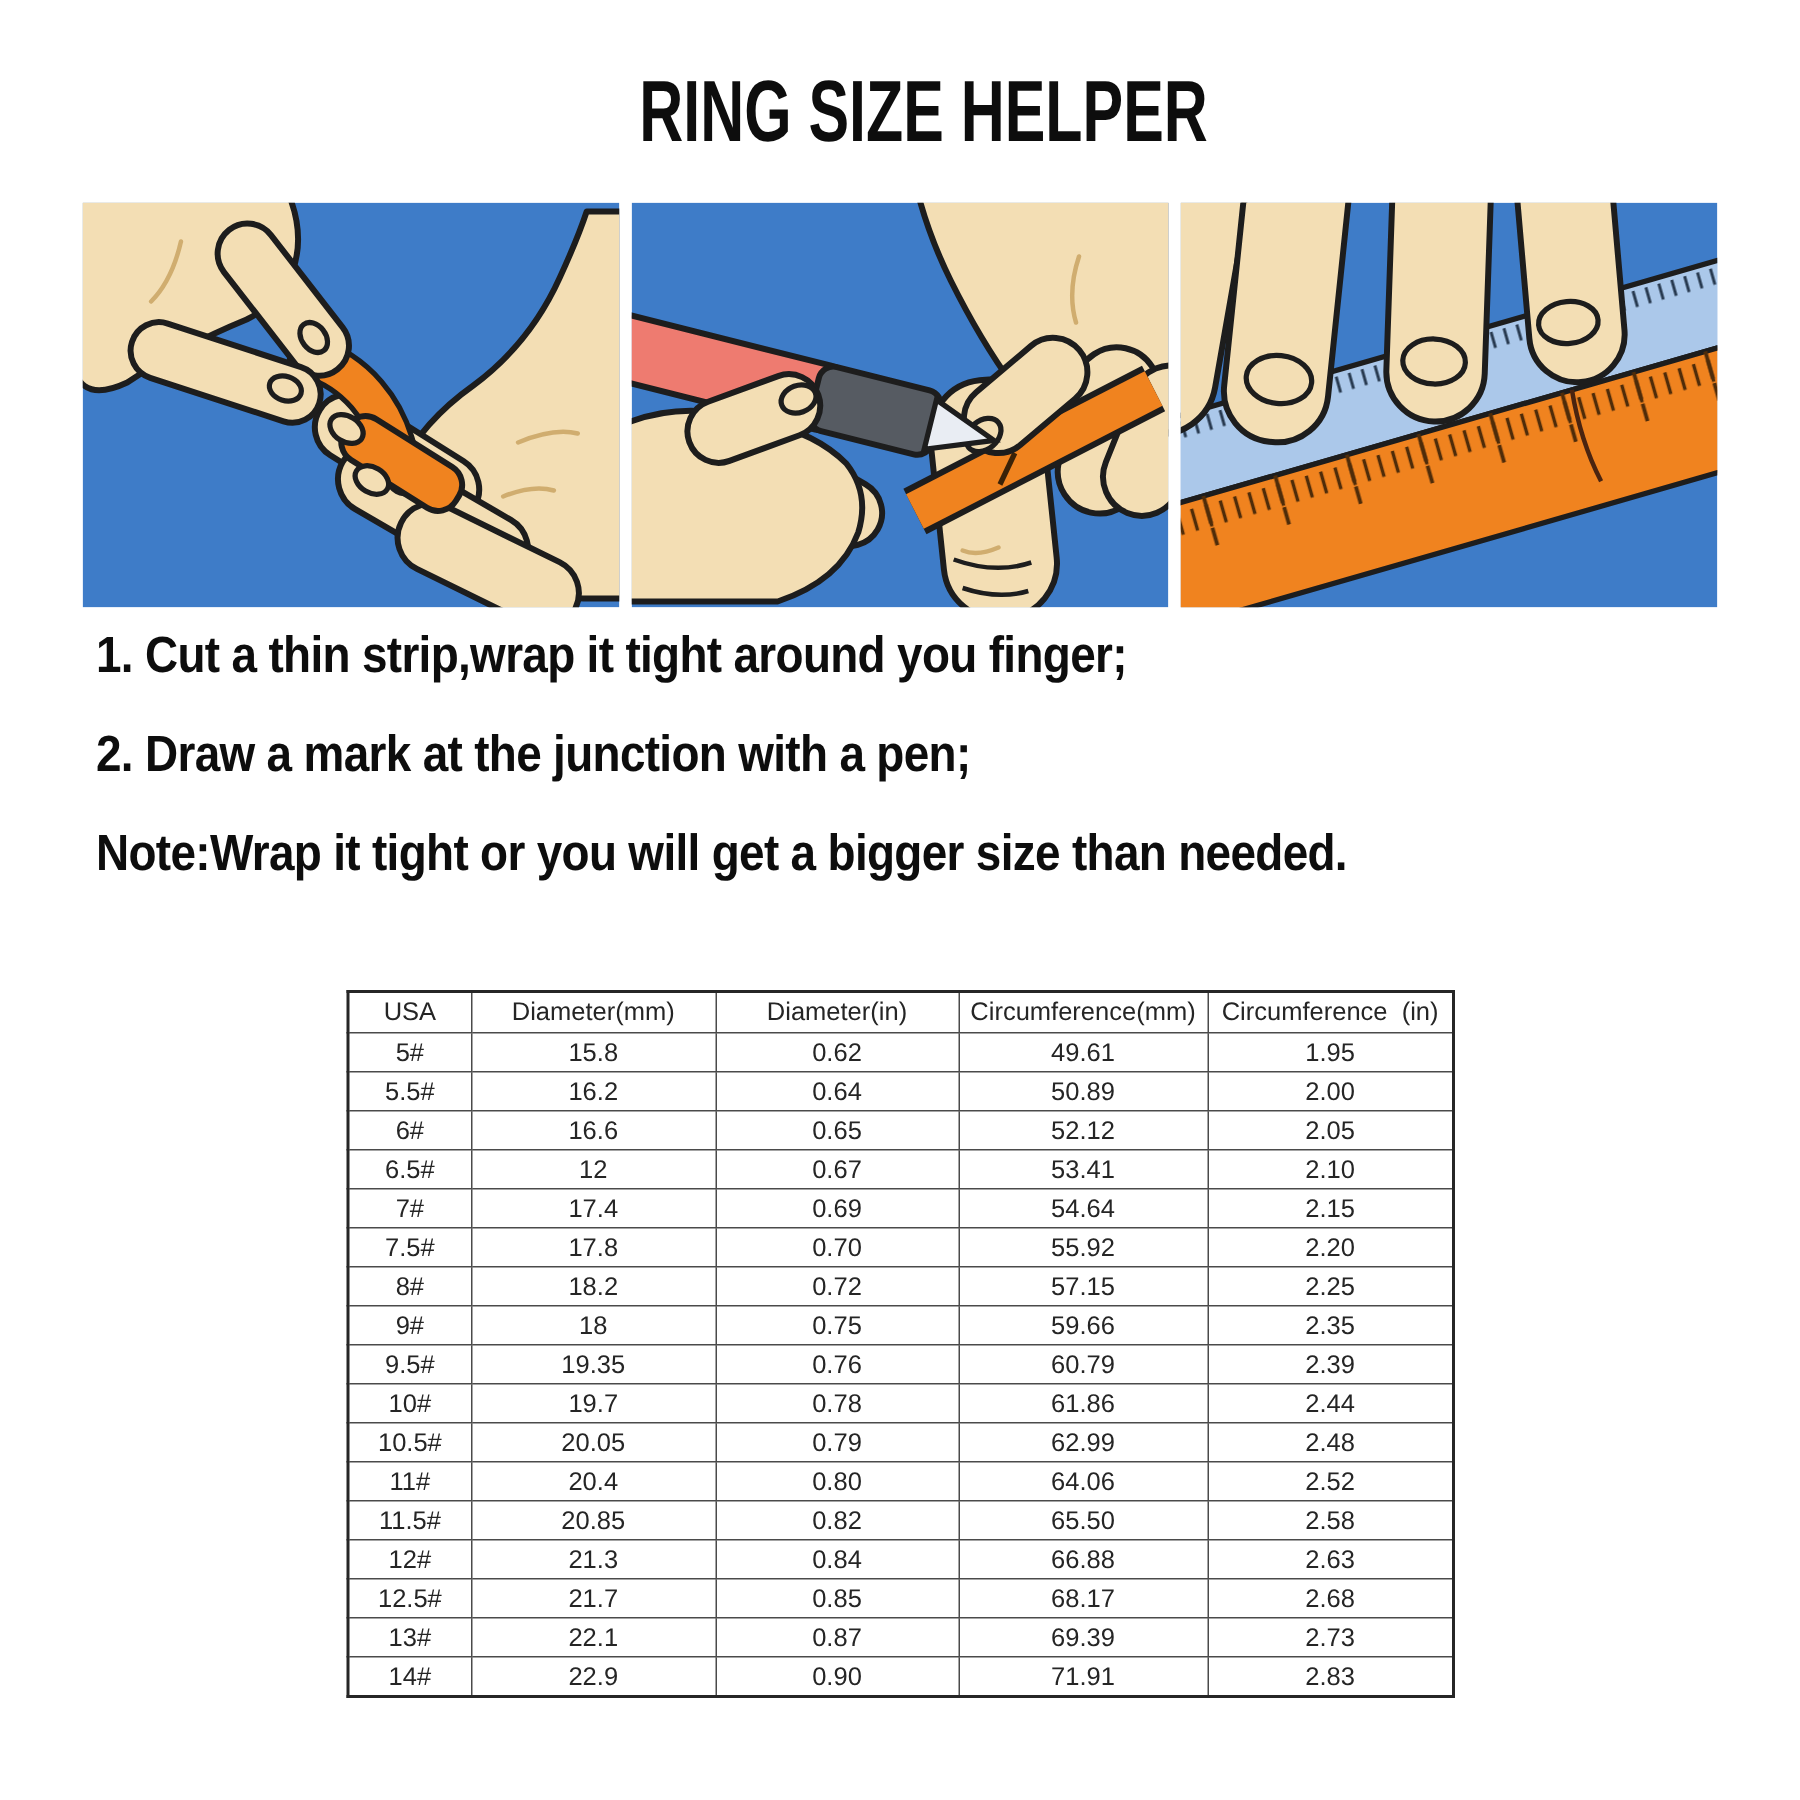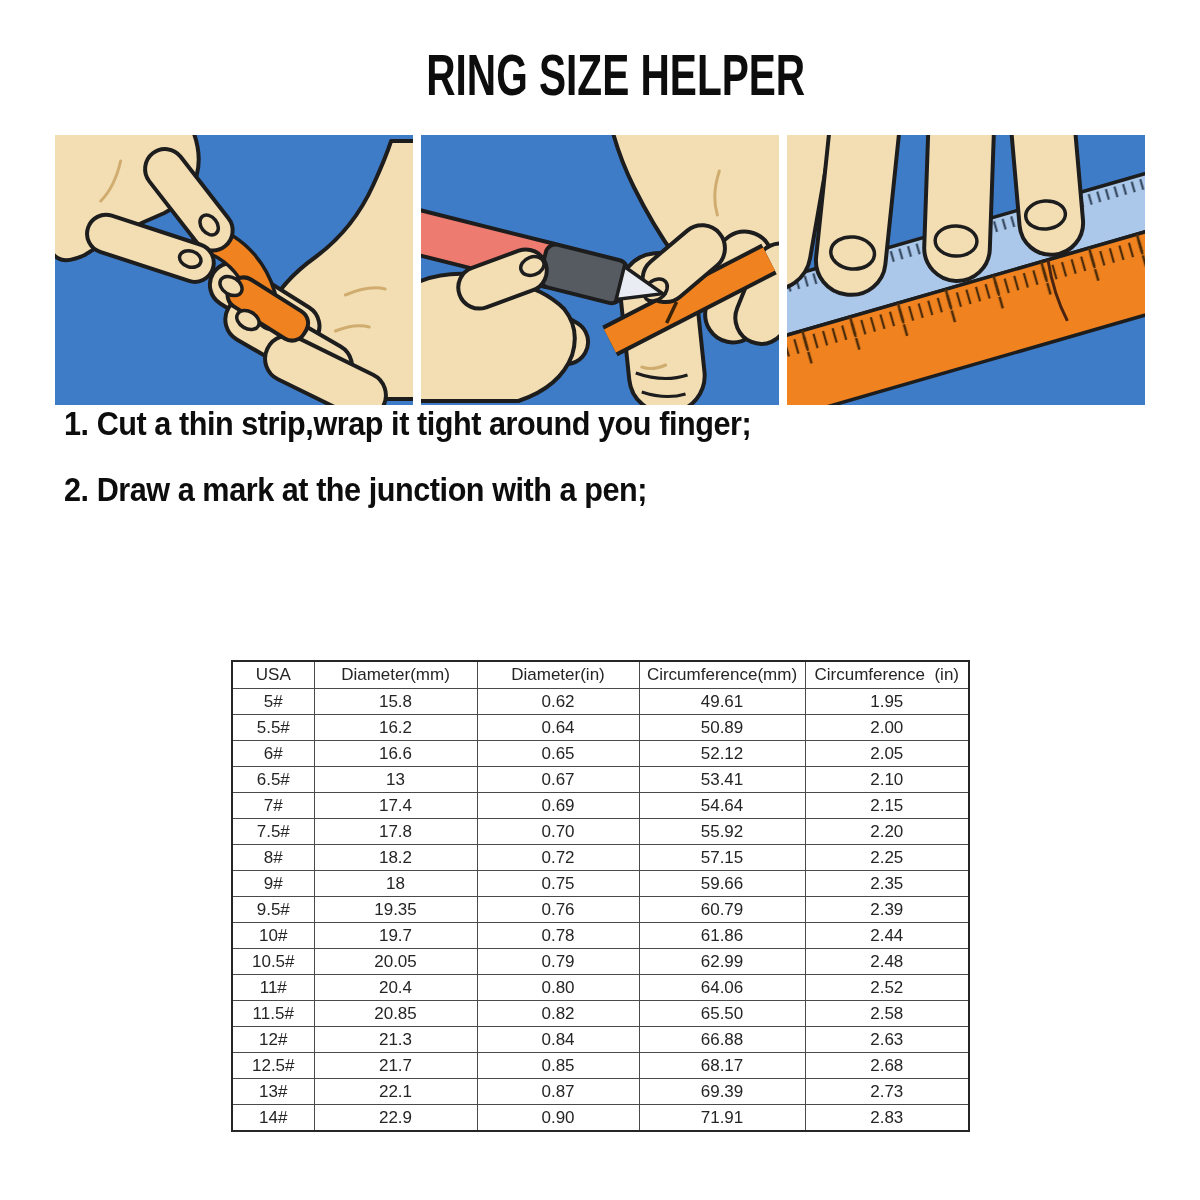--- a/index.html
+++ b/index.html
@@ -23,21 +23,21 @@
   .c-orange{fill:var(--strip-orange,#F0831F);}
   .s-orange{stroke:var(--strip-orange,#F0831F);fill:none;}
   .c-ruler{fill:var(--ruler-blue,#ABC8EA);}
   .c-pen{fill:var(--pen-red,#EE7B70);}
   .c-grip{fill:var(--pen-grip-gray,#565B62);}
   .oln{stroke:#1d1d1d;stroke-width:4;stroke-linejoin:round;}
   .oln35{stroke:#1d1d1d;stroke-width:3.5;stroke-linejoin:round;}
   .shade{stroke:#c7a05e;stroke-width:3;fill:none;opacity:.8;stroke-linecap:round;}
   
   .instructions{position:absolute;top:404px;left:64px;right:30px;}
-  .instr{height:66px;display:flex;align-items:flex-start;}
+  .instr{height:66px;display:flex;align-items:center;}
   .instr span{
     display:inline-block;font-size:34px;font-weight:bold;letter-spacing:-0.5px;color:#0d0d0d;
     transform:scaleX(0.90);transform-origin:left center;white-space:pre;
   }
   
   .size-table{
     position:absolute;top:660px;left:231px;width:737px;table-layout:fixed;
     border-collapse:collapse;border:2px solid #262626;font-size:17px;color:#252525;padding-left:46px;
   }
   .size-table th,.size-table td{
@@ -190,20 +190,23 @@
 
   </div>
 
   <div class="instructions">
     <div class="instr">
         <span>1. Cut a thin strip,wrap it tight around you finger;</span>
       </div>
     <div class="instr">
         <span>2. Draw a mark at the junction with a pen;</span>
       </div>
+    <div class="instr">
+        <span>Note:Wrap it tight or you will get a bigger size than needed.</span>
+      </div>
   </div>
 
   <table id="size-table" class="size-table">
     <colgroup>
       <col style="width:82px">
       <col style="width:163px">
       <col style="width:162px">
       <col style="width:166px">
       <col style="width:164px">
     </colgroup>
@@ -233,21 +236,21 @@
         </tr>
         <tr>
           <td>6#</td>
           <td>16.6</td>
           <td>0.65</td>
           <td>52.12</td>
           <td>2.05</td>
         </tr>
         <tr>
           <td>6.5#</td>
-          <td>13</td>
+          <td>12</td>
           <td>0.67</td>
           <td>53.41</td>
           <td>2.10</td>
         </tr>
         <tr>
           <td>7#</td>
           <td>17.4</td>
           <td>0.69</td>
           <td>54.64</td>
           <td>2.15</td>

